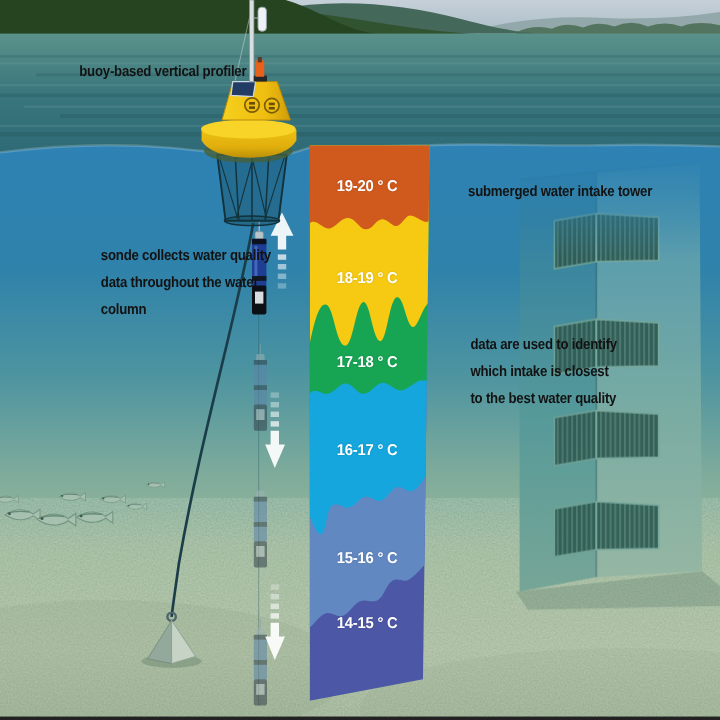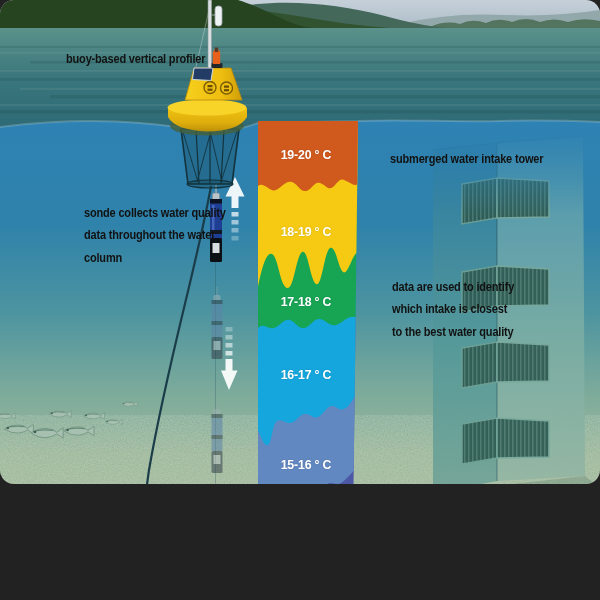--- a/index.html
+++ b/index.html
@@ -1,17 +1,17 @@
 <!DOCTYPE html>
 <html><head>
 <meta charset="utf-8">
 <style>
   html,body{margin:0;padding:0;background:#222;}
-  .stage{position:relative;width:600px;height:484px;overflow:hidden;
-         font-family:"Liberation Sans",sans-serif;border-radius:14px;}
+  .stage{position:relative;width:600px;height:597px;overflow:hidden;
+         font-family:"Liberation Sans",sans-serif;}
   .stage svg{position:absolute;left:0;top:0;}
   .anno{position:absolute;font-weight:700;font-size:12.5px;line-height:1.78;
         color:#121212;white-space:pre-line;letter-spacing:-.2px;
         transform:scaleX(.88);transform-origin:left top;}
   .temp{position:absolute;left:256px;width:100px;text-align:center;color:#fff;
         font-weight:700;font-size:13px;letter-spacing:-.2px;
         transform:scaleX(.95);transform-origin:center top;
         text-shadow:0 0 2px rgba(0,0,0,.18);}
 </style>
 </head>

